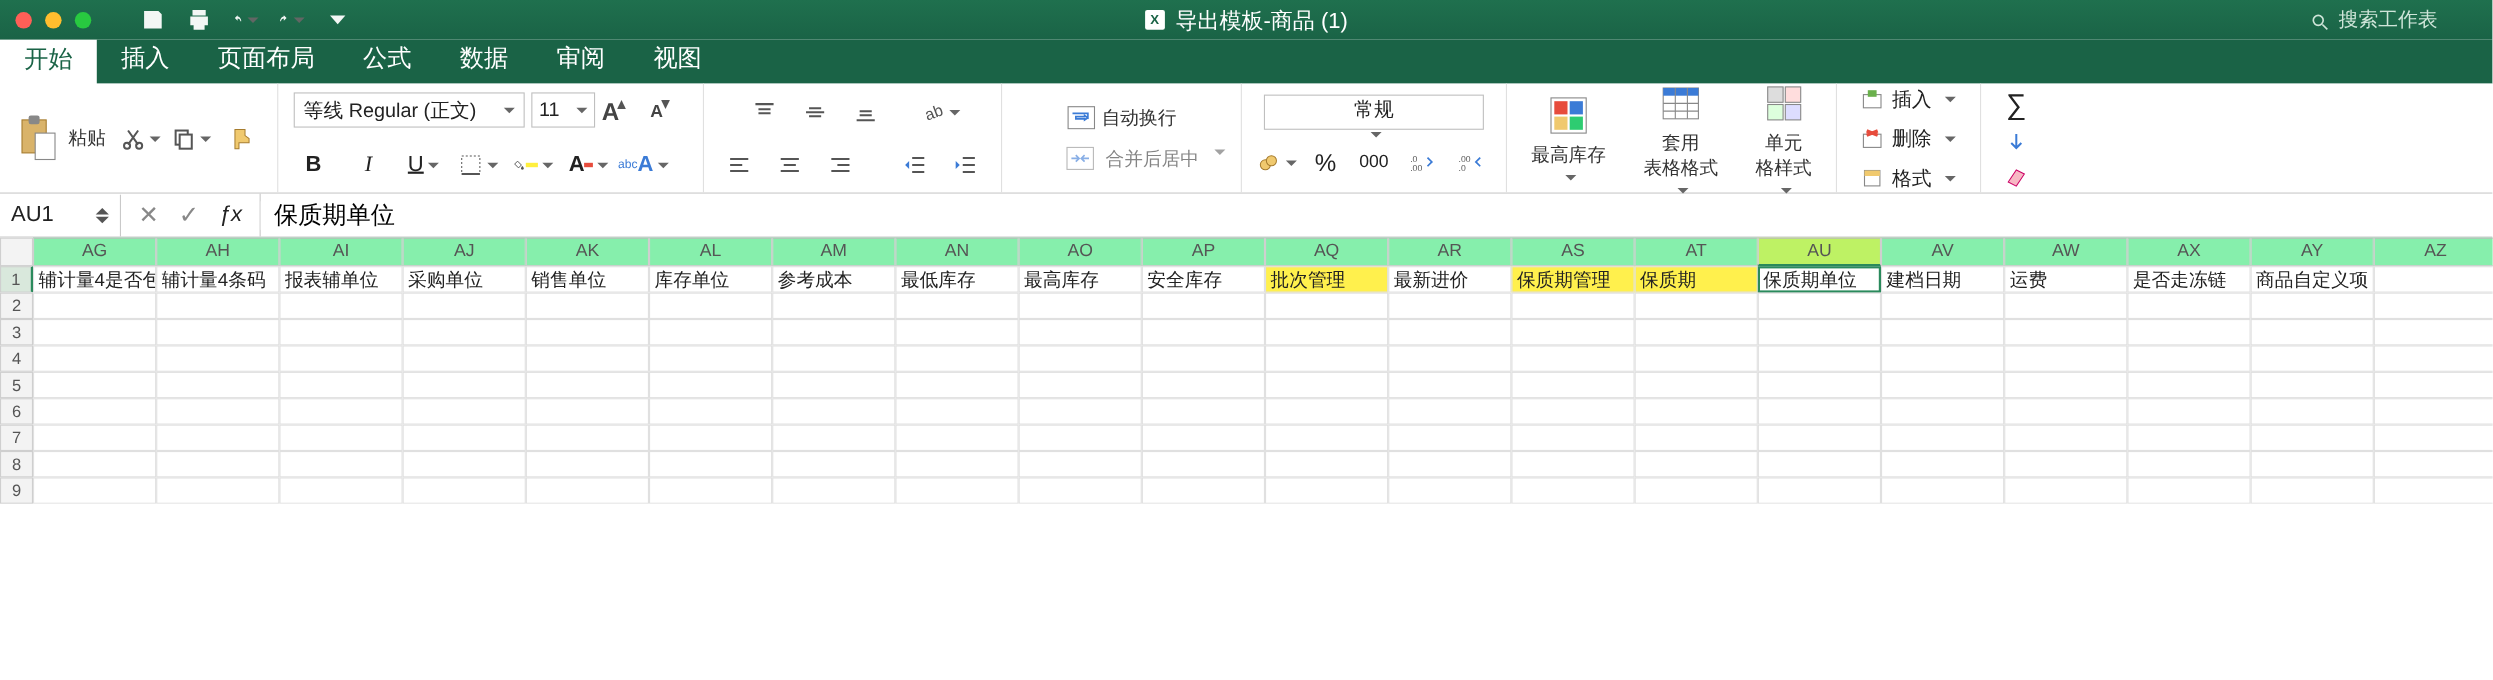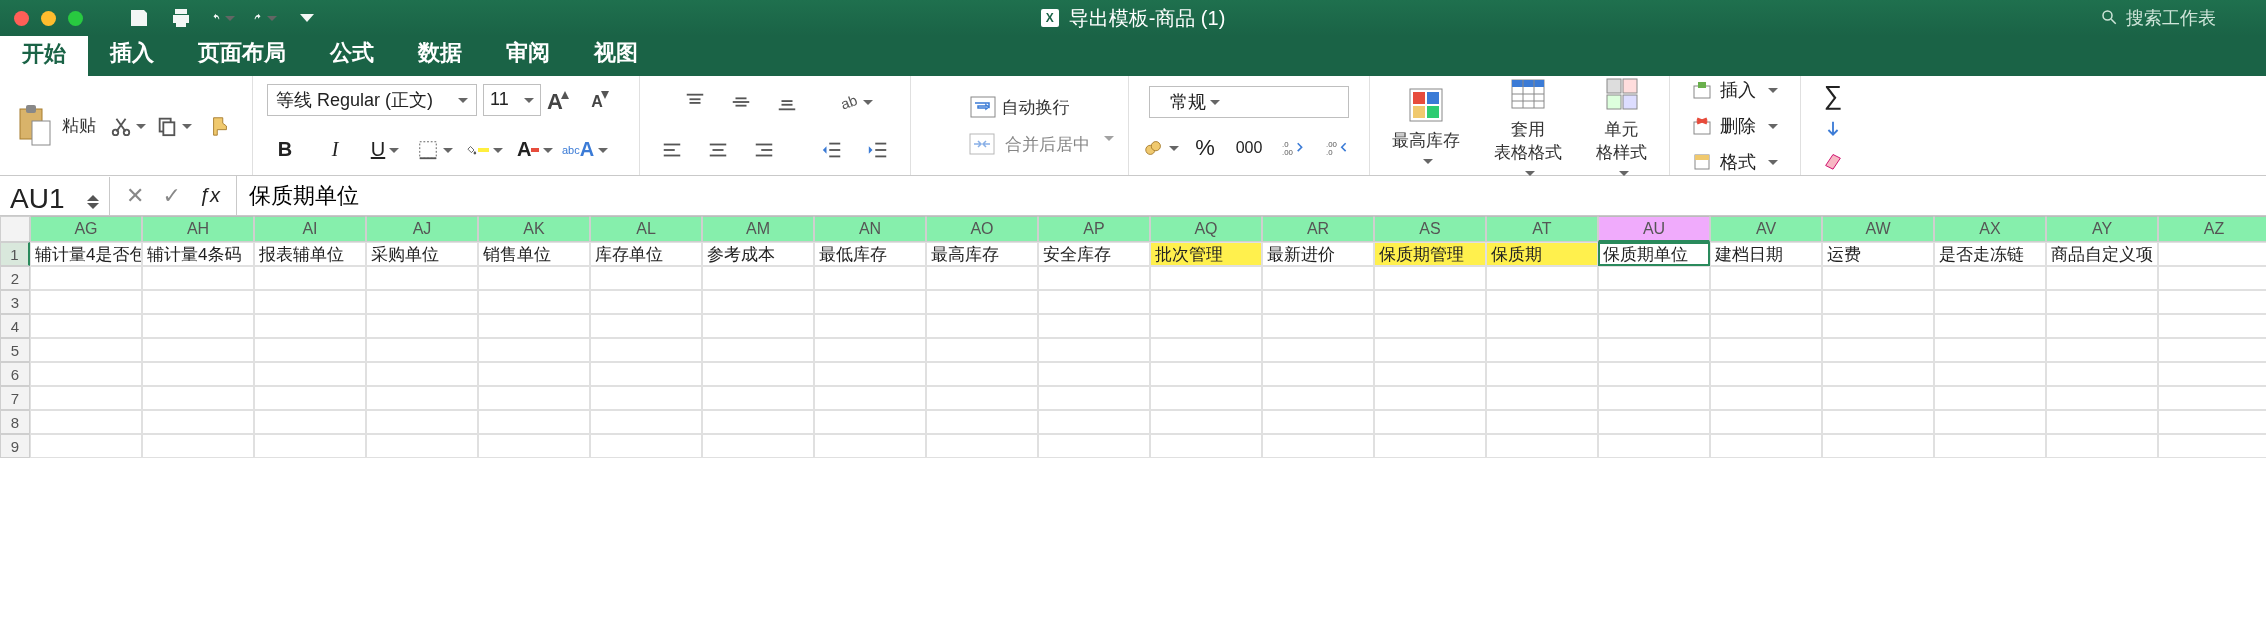--- a/index.html
+++ b/index.html
@@ -7,62 +7,62 @@
   
   .titlebar { height: 36px; background: linear-gradient(#1f704e,#1a6346); display: flex; align-items: center; color: #fff; position: relative; }
   .traffic { display:flex; gap:12px; padding:0 14px; }
   .dot { width:15px; height:15px; border-radius:50%; }
   .dot.red{background:#ff5f57;} .dot.yellow{background:#ffbd2e;} .dot.green{background:#28c940;}
   .qat { display:flex; align-items:center; gap:18px; margin-left:30px; }
   .qat .ico { width:24px; height:24px; fill:#fff; opacity:.95; display:flex; align-items:center; justify-content:center; }
   .ico svg { width:100%; height:100%; }
   .title-center { position:absolute; left:0; right:0; display:flex; justify-content:center; align-items:center; gap:10px; pointer-events:none; font-size:20px; }
   .title-center .xl { width:18px; height:18px; background:#fff; border-radius:2px; display:inline-flex; align-items:center; justify-content:center; color:#1a6346; font-size:12px; font-weight:bold; }
-  .search-top { margin-left:auto; display:flex; align-items:flex-start; gap:8px; padding-right:20px; color:#cfe5d9; font-size:18px;}
+  .search-top { margin-left:auto; display:flex; align-items:flex-end; gap:8px; padding-right:20px; color:#cfe5d9; font-size:18px;}
   .search-top input { background:transparent; border:none; color:#cfe5d9; width:120px; outline:none; font-size:18px;}
   .search-top input::placeholder{color:#cfe5d9;}
   
   .tabrow { height:40px; background:#1a6346; display:flex; align-items:flex-end; }
-  .tabrow .tab { color:#fff; font-size:22px; padding:6px 22px 8px; cursor:pointer;font-weight:bold; }
+  .tabrow .tab { color:#fff; font-size:22px; padding:6px 22px 8px; cursor:pointer; }
   .tabrow .tab.active { background:#fff; color:#1a6346; border-radius:3px 3px 0 0; margin-bottom:-1px; }
   
   .ribbon { background:#fff; border-bottom:1px solid #c9c9c9; display:flex; height:100px; }
   .rg { border-right:1px solid #e0e0e0; padding:6px 14px; display:flex; align-items:center; gap:6px; }
   .rg.last{border-right:none;}
   .drop-caret::after { content:""; display:inline-block; margin-left:4px; border:5px solid transparent; border-top-color:#666; transform:translateY(3px);}
   .col { display:flex; flex-direction:row; gap:8px; align-items:center; }
   .row { display:flex; align-items:flex-start; gap:6px; }
   .label { font-size:17px; color:#333; text-align:center; }
   .font-select { width:210px; height:32px; border:1px solid #bfbfbf; background:#fff; font-size:18px; padding:0 8px; display:flex; align-items:center; justify-content:space-between;}
   .size-select { width:58px; height:32px; border:1px solid #bfbfbf; display:flex; align-items:center; justify-content:space-between; padding:0 6px; font-size:18px;}
   .iconbtn { width:36px; height:36px; display:inline-flex; align-items:center; justify-content:center; border-radius:3px; cursor:pointer;}
   .iconbtn svg{width:22px; height:22px; fill:#555;}
   .underline-y{border-bottom:4px solid #ffef3e; width:24px;}
   .underline-r{border-bottom:4px solid #e74c3c; width:24px;}
   .bigA{font-size:22px; font-weight:bold; color:#444;}
   .smallA{font-size:16px; font-weight:bold; color:#444;}
-  .numfmt { width:200px; height:32px; border:1px solid #bfbfbf; display:flex; align-items:center; padding:0 20px; font-size:18px;}
+  .numfmt { width:200px; height:32px; border:1px solid #bfbfbf; display:flex; align-items:center; justify-content:space-between; padding:0 20px; font-size:18px;flex-direction:column;}
   .largebtn { display:flex; flex-direction:column; align-items:center; gap:4px; padding:4px 8px; cursor:pointer;}
   .largebtn .icon{width:40px; height:40px;}
   .largebtn .icon svg{width:100%;height:100%;}
   .cellrow { padding:4px 8px; font-size:18px; display:flex; align-items:center; gap:8px; cursor:pointer;}
   .cellrow .ci{width:20px;height:20px;}
   
   .fbar { height:40px; display:flex; align-items:center; border-bottom:1px solid #c9c9c9; }
-  .namebox { width:110px; height:38px; border-right:1px solid #c9c9c9; display:flex; align-items:flex-end; padding:0 10px; font-size:28px; }
+  .namebox { width:110px; height:38px; border-right:1px solid #c9c9c9; display:flex; align-items:center; padding:0 10px; font-size:20px; }
   .namebox .spin { margin-left:auto; display:flex; flex-direction:column; gap:2px;}
   .spin .tri{width:0;height:0;border:6px solid transparent;}
   .spin .up{border-bottom-color:#555;} .spin .down{border-top-color:#555;}
   .fbar .fbtns{display:flex; align-items:center; gap:18px; padding:0 16px; border-right:1px solid #c9c9c9; height:100%;}
   .fbar .fbtns .fx{font-style:italic; font-size:20px;}
   .fbar input.formula{flex:1; border:none; outline:none; font-size:22px; padding:0 12px;}
   
   .grid { display:grid; grid-template-columns: 30px repeat(20, 112px); font-size:18px; }
   .ghead { background:#86efac; border:1px solid #cfcfcf; height:26px; display:flex; align-items:center; justify-content:center; color:#555; font-size:16px; border-top:1px solid #bbb;}
-  .ghead.sel { background:#f0abfc; border-bottom:2px solid #2a8a5c;}
+  .ghead.sel { background:#bef264; border-bottom:2px solid #2a8a5c;}
   .rhead { background:#f3f3f3; border:1px solid #cfcfcf; height:24px; display:flex; align-items:center; justify-content:center; color:#555; font-size:15px;}
   .rhead.sel{background:#d9e8dc; border-right:2px solid #2a8a5c;}
   .cell { border:1px solid #e0e0e0; height:24px; padding:0 4px; overflow:hidden; white-space:nowrap; font-size:17px; display:flex; align-items:center;}
   .cell.hl{background:#fff04d;}
   .cell.active{outline:2px solid #2a8a5c; outline-offset:-2px; background:#fff;}
   .corner{background:#f3f3f3; border:1px solid #cfcfcf;} 
 </style>
 </head>
 <body>
 

